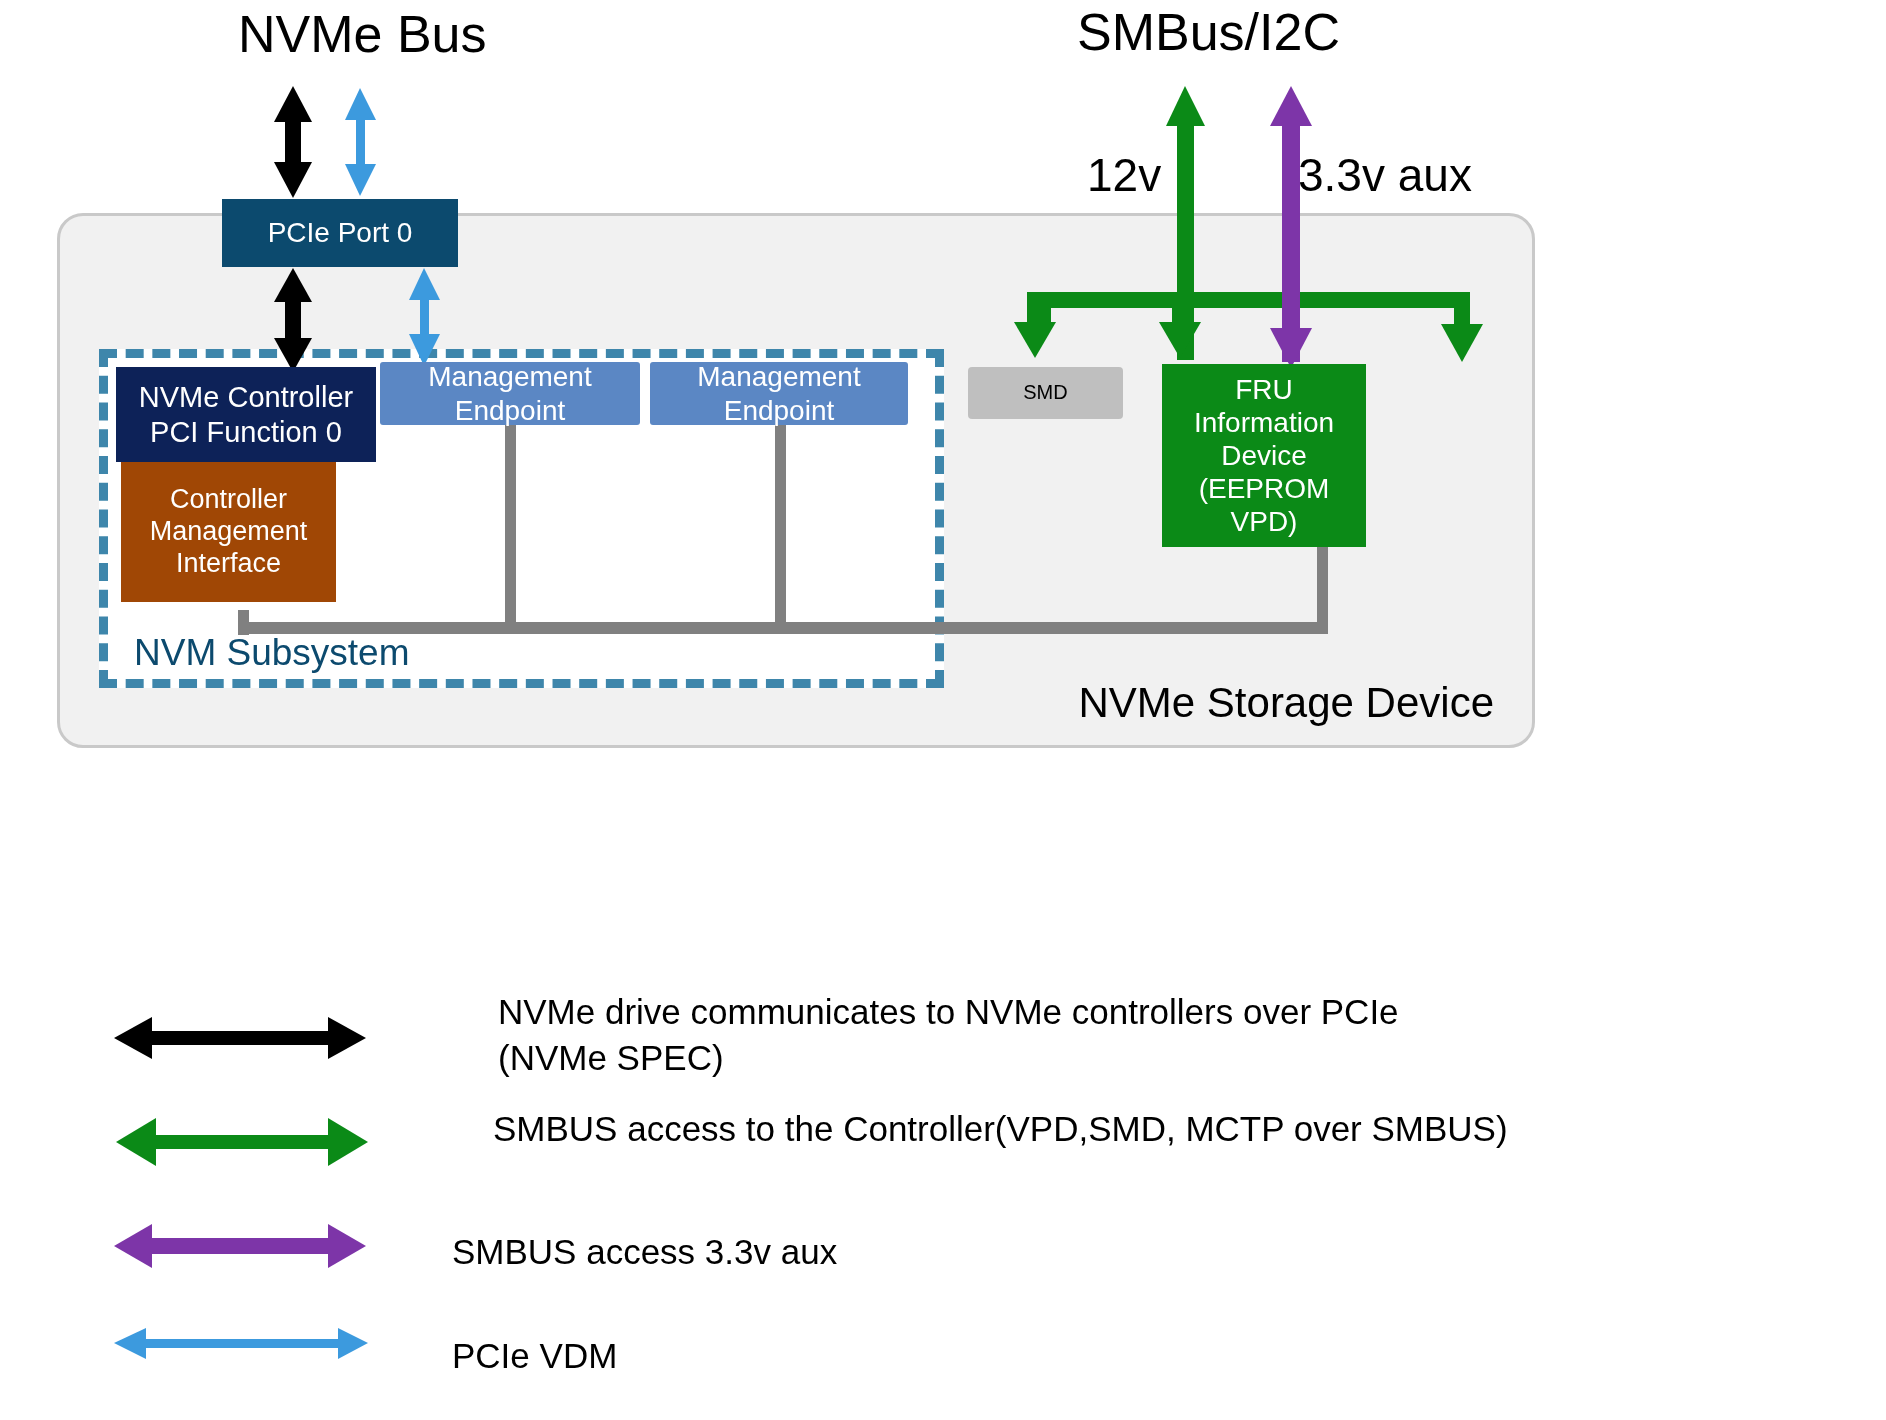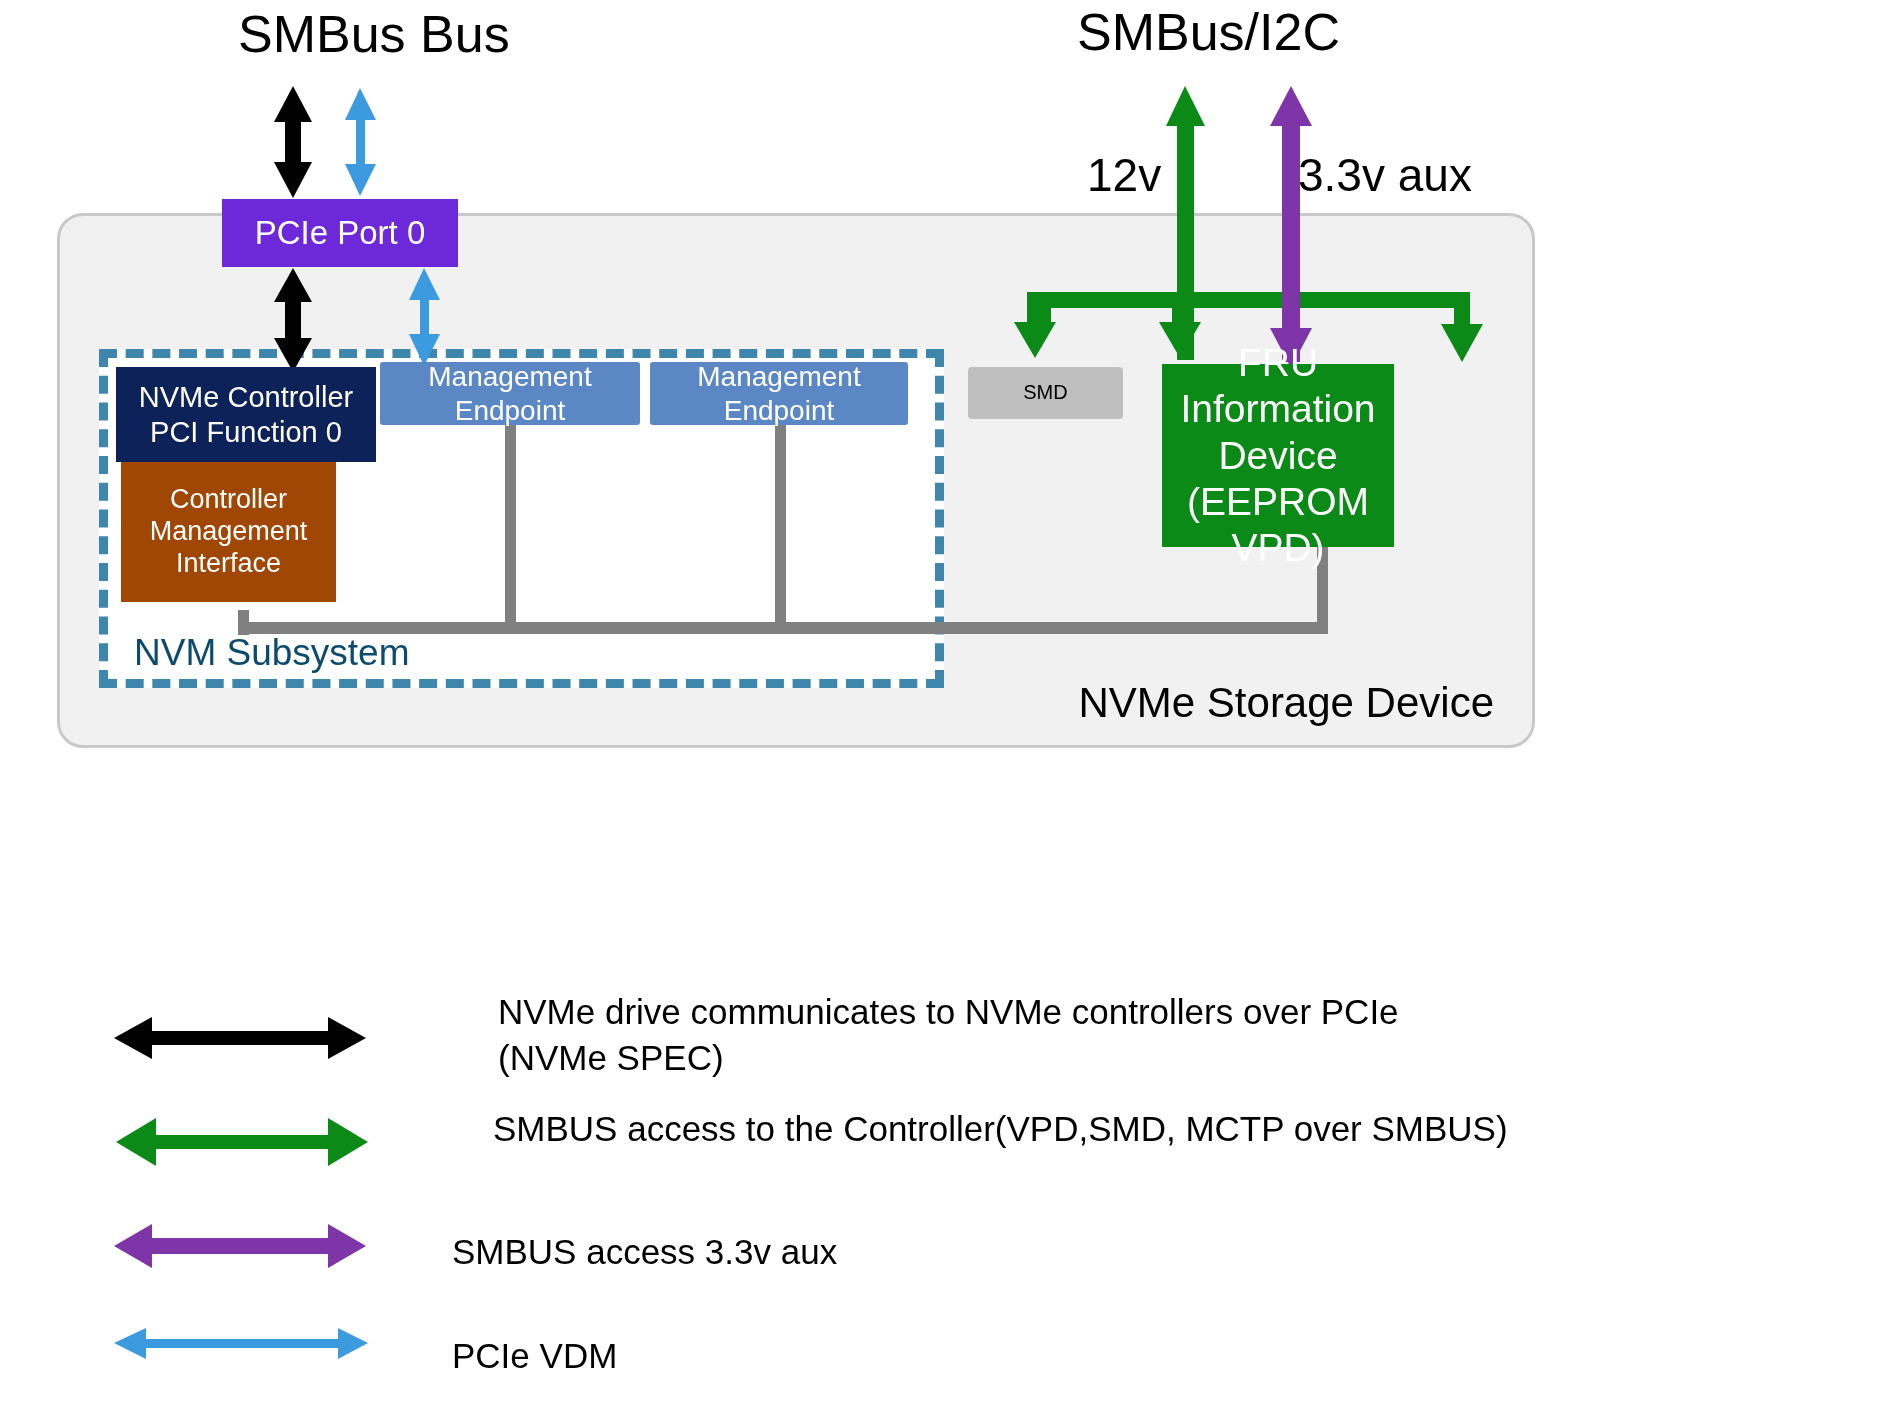--- a/index.html
+++ b/index.html
@@ -82,22 +82,22 @@
     justify-content: center;
     text-align: center;
     line-height: 1.18;
     color: #ffffff;
     font-family: "Liberation Sans", sans-serif;
   }
   .box span { display: block; }
 
   #pcie-port-0 {
     left: 222px; top: 199px; width: 236px; height: 68px;
-    background: #6d28d9;
-    font-size: 33px;
+    background: #0c4a6e;
+    font-size: 28px;
   }
   #nvme-controller {
     left: 116px; top: 367px; width: 260px; height: 95px;
     background: #0d2258;
     font-size: 29px;
   }
   #controller-mgmt-interface {
     left: 121px; top: 462px; width: 215px; height: 140px;
     background: #a04705;
     font-size: 27px;
@@ -115,23 +115,23 @@
     border-radius: 3px;
   }
   #smd-box {
     left: 968px; top: 367px; width: 155px; height: 52px;
     background: #bfbfbf;
     color: #000000;
     font-size: 20px;
     border-radius: 4px;
   }
   #fru-box {
-    left: 1162px; top: 364px; width: 232px; height: 183px;
+    left: 1162px; top: 364px; width: 204px; height: 183px;
     background: #0b8a17;
-    font-size: 39px;
+    font-size: 28px;
   }
 
   
   #wires {
     position: absolute;
     left: 0; top: 0;
     width: 1886px;
     height: 1420px;
     pointer-events: none;
   }
@@ -156,21 +156,21 @@
     color: #000000;
     line-height: 1.30;
     white-space: pre-line;
   }
 </style>
 </head>
 <body>
 
 <div id="stage">
 
-  <div class="ext-label" style="left:238px; top:8px;">SMBus Bus</div>
+  <div class="ext-label" style="left:238px; top:8px;">NVMe Bus</div>
 
   <div class="ext-label" style="left:1077px; top:6px;">SMBus/I2C</div>
 
   <div class="ext-label" style="left:1087px; top:152px; font-size:46px;">12v</div>
 
   <div class="ext-label" style="left:1298px; top:152px; font-size:46px;">3.3v aux</div>
 
   <div id="device-container">
     <div id="device-container-label">NVMe Storage Device</div>
   </div>

